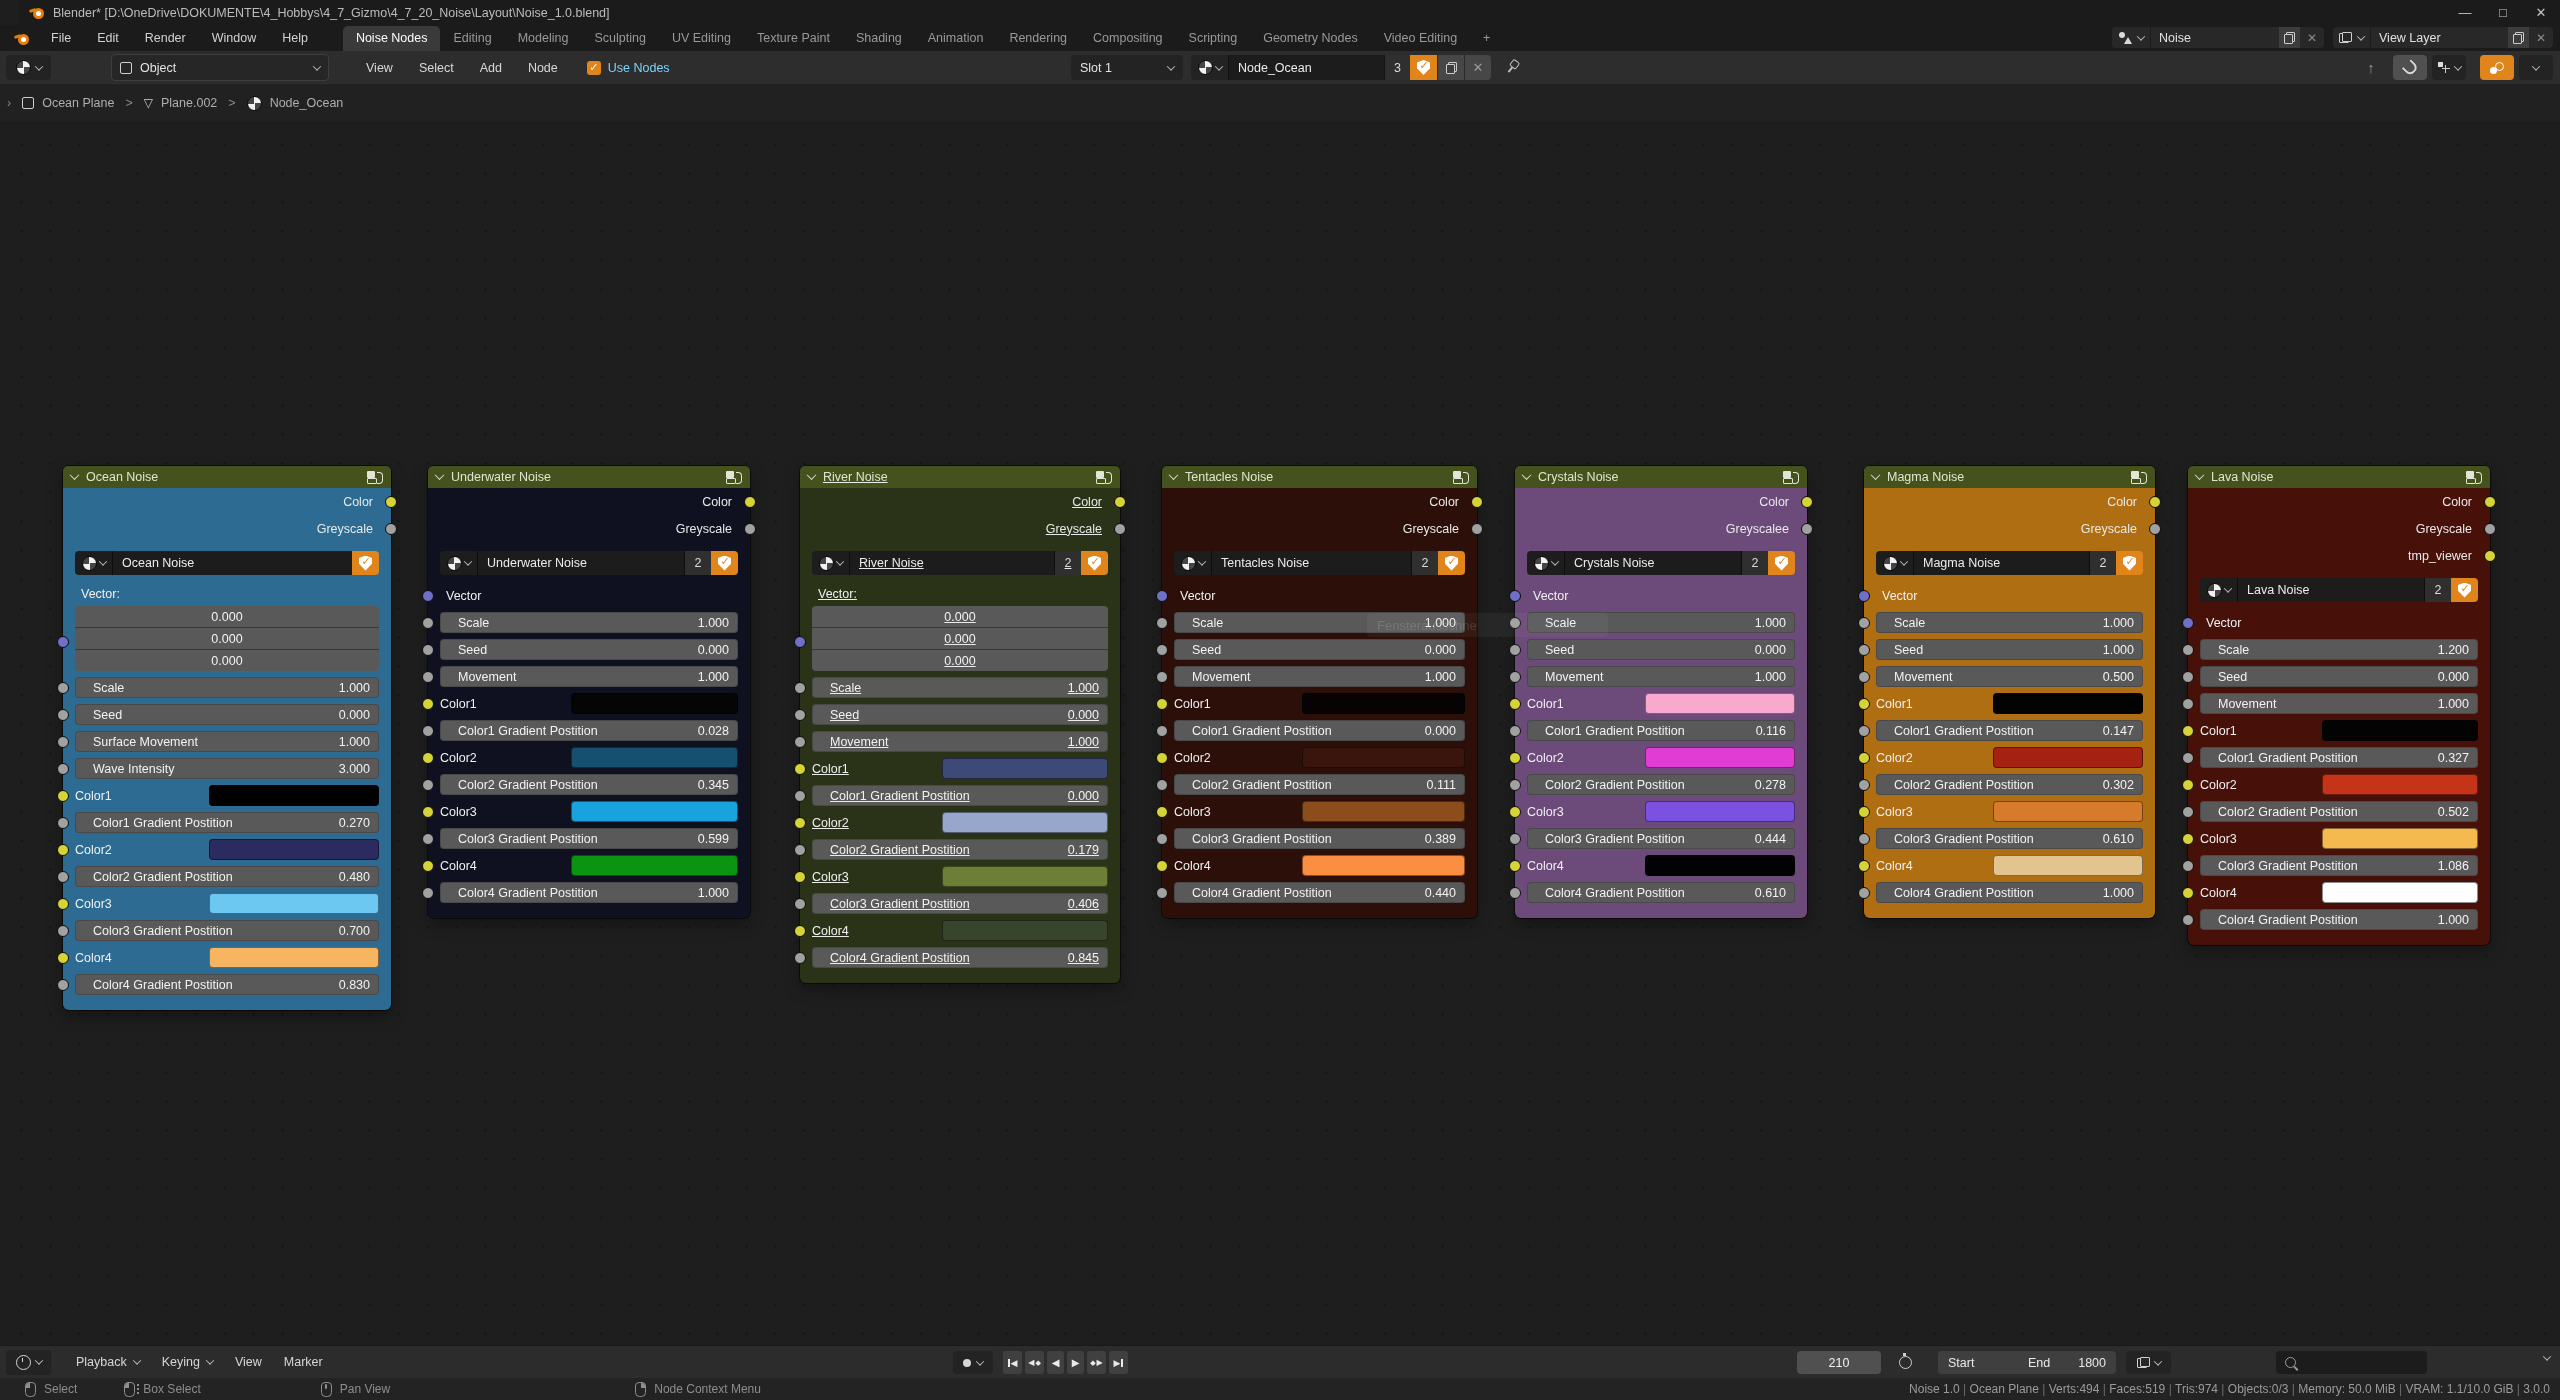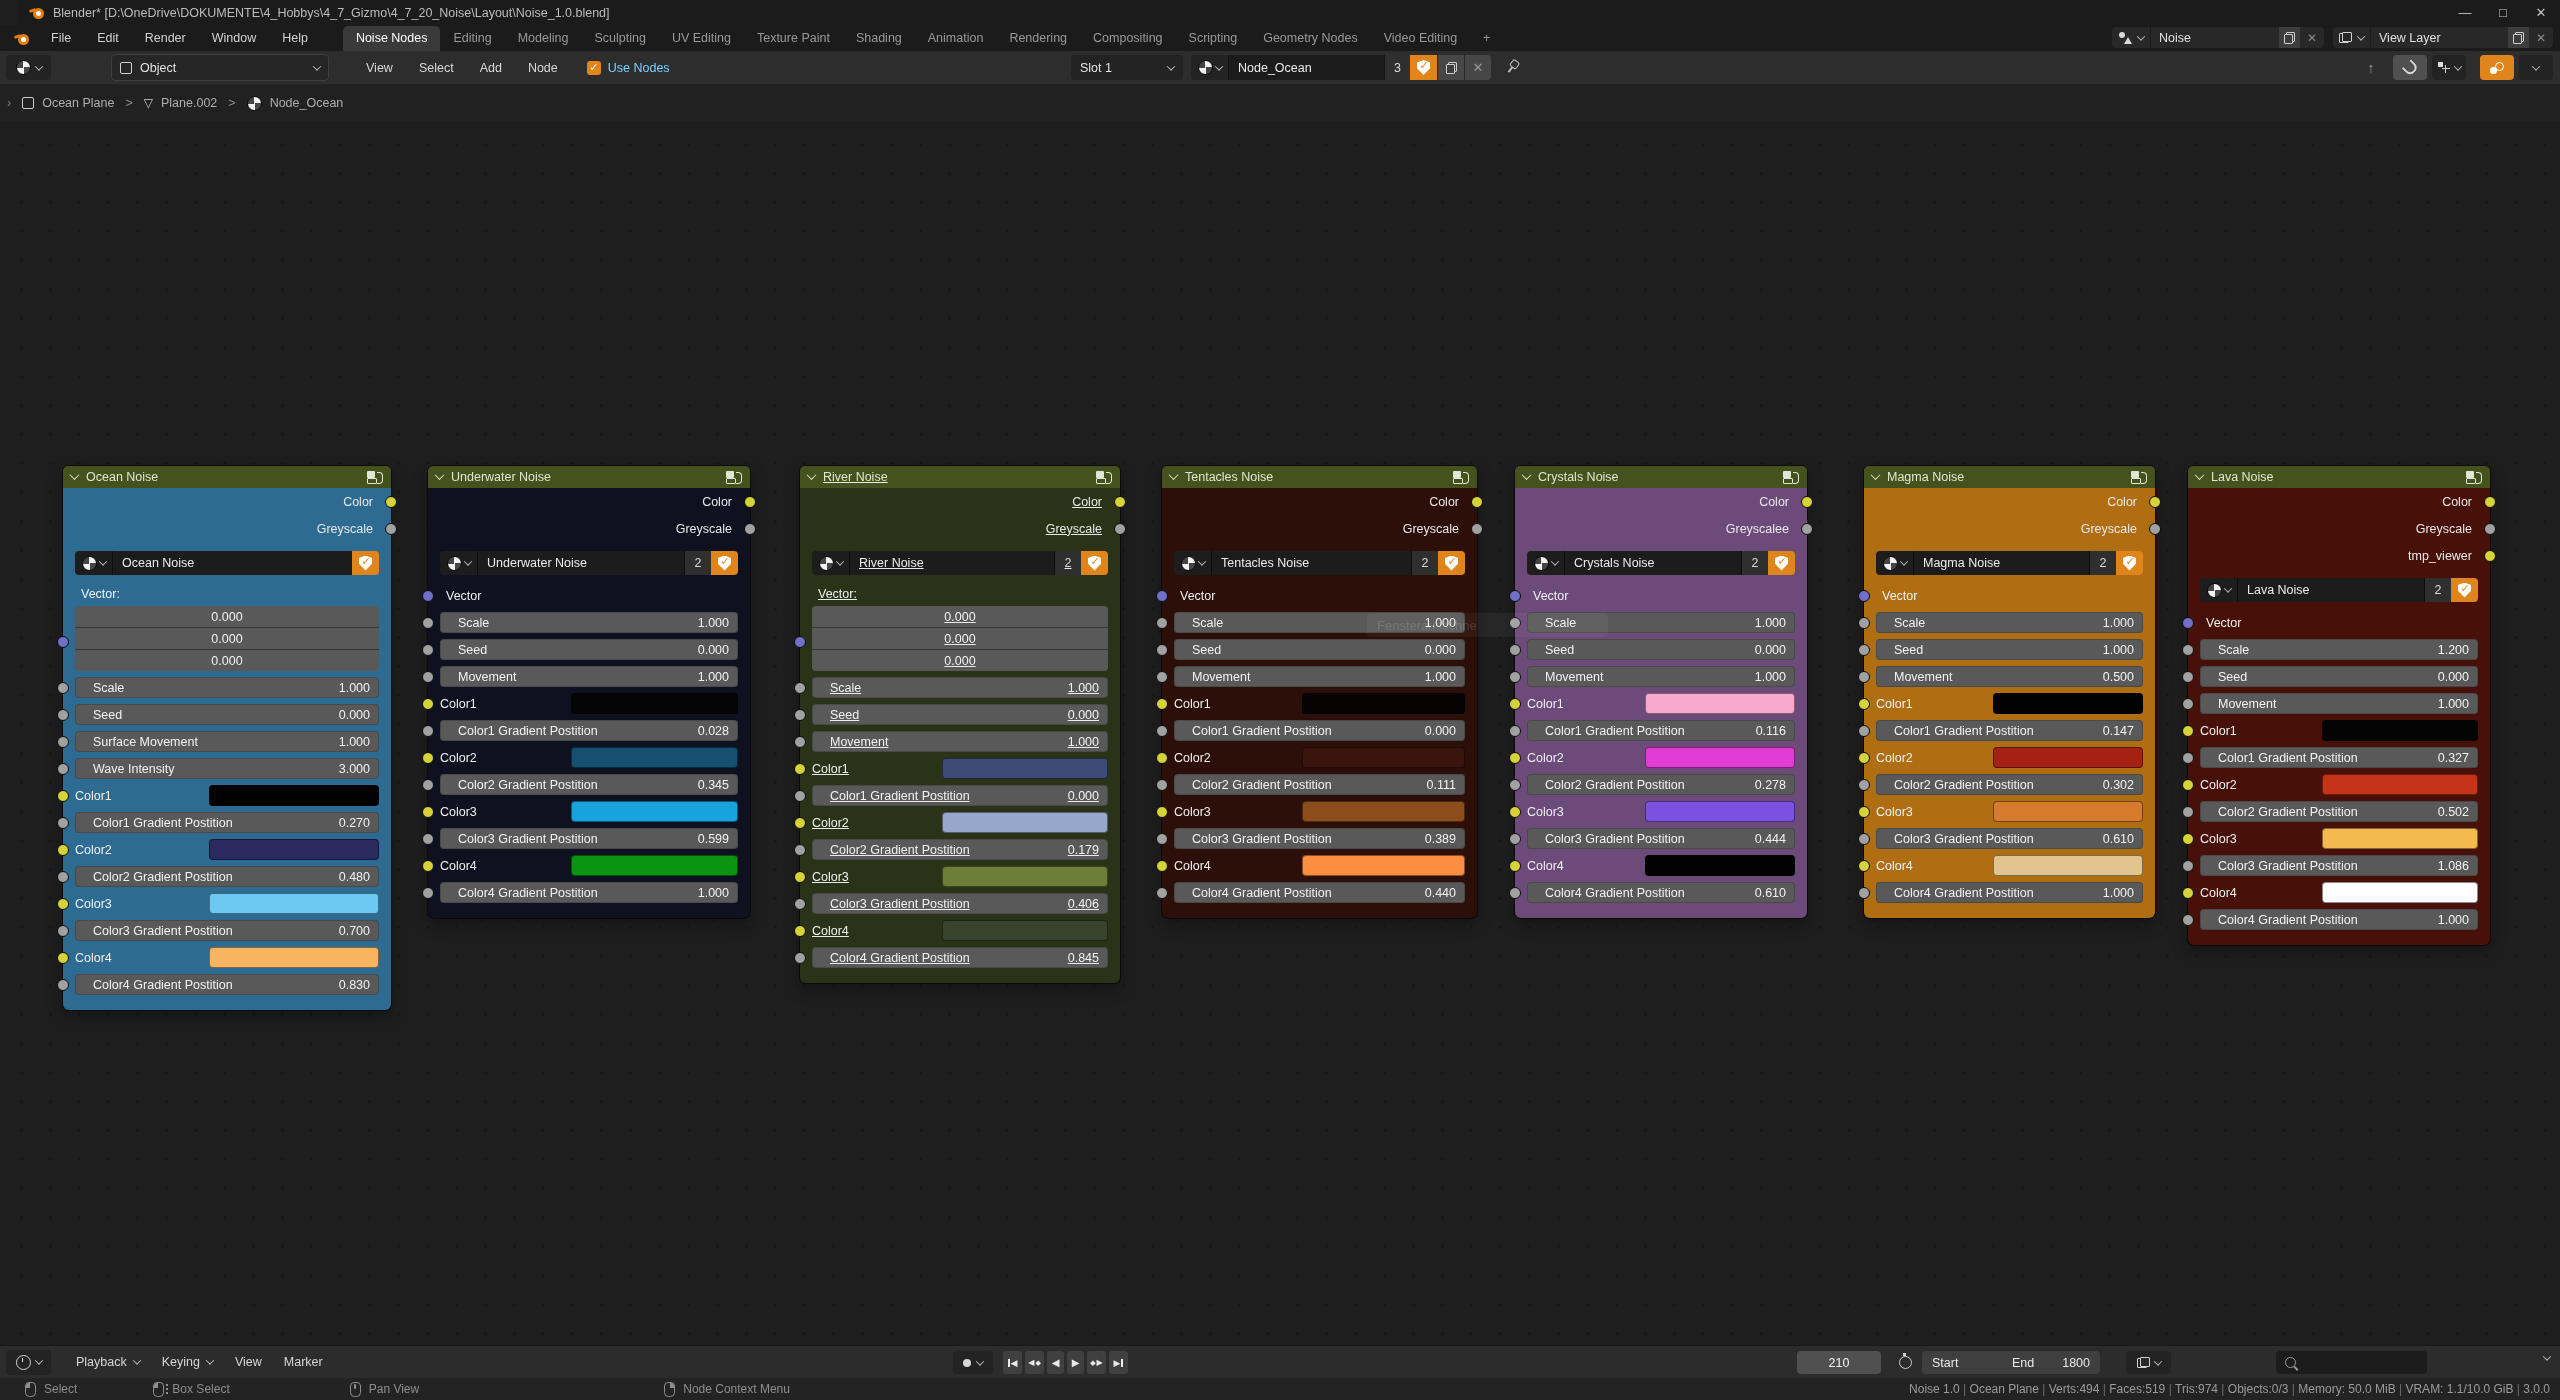--- a/index.html
+++ b/index.html
@@ -162,21 +162,21 @@
   .rec-btn{width:40px;height:23px;background:#232323;border-radius:4px;display:flex;align-items:center;justify-content:center;gap:6px;margin-right:7px;}
   .rec-dot{width:8px;height:8px;border-radius:50%;background:#d6d6d6;}
   .pb-btn{width:17px;height:23px;background:#404040;border-radius:3px;display:flex;align-items:center;
         justify-content:center;color:#eaeaea;font-size:8px;gap:1px;overflow:hidden;}
   .pb-btn.wide{width:19px;}
   .pb-bar{width:2px;height:8px;background:#eaeaea;flex:none;}
   .frame-field{position:absolute;left:1797px;top:5px;width:84px;height:23px;background:#505050;
         border-radius:4px;display:flex;align-items:center;justify-content:center;color:#f2f2f2;}
   .tl-ico{position:absolute;left:1892px;top:5px;width:26px;height:23px;display:flex;align-items:center;justify-content:center;}
   .range-field{position:absolute;top:5px;height:23px;background:#3f3f3f;border-radius:4px;
-        display:flex;align-items:center;justify-content:space-between;padding:0 10px;color:#e8e8e8;}
+        display:flex;align-items:center;justify-content:space-between;padding:0 10px;color:#e8e8e8;margin-left:16px;}
   .tl-switch{position:absolute;left:2126px;top:5px;width:45px;height:23px;background:#232323;border-radius:4px;
         display:flex;align-items:center;justify-content:center;gap:5px;}
   .search-field{position:absolute;left:2276px;top:5px;width:142px;height:23px;background:#1c1c1c;
         border-radius:4px;display:flex;align-items:center;padding-left:9px;}
   .tl-chev{position:absolute;right:10px;top:9px;}
   
   .statusbar{top:1378px;height:22px;background:#232323;display:flex;align-items:center;
         font-size:12px;color:#8d8d8d;}
   .hint{display:flex;align-items:center;}
   .stats{margin-left:auto;margin-right:10px;color:#9b9b9b;display:flex;gap:0;white-space:pre;}
@@ -1139,21 +1139,21 @@
     </span>
   <span class="tl-chev chev sm"></span>
 </div>
 
 <div class="bar statusbar">
   <span id="hints" style="display:flex;align-items:center">
       <span class="hint" style="margin-left: 25px;">
         <span class="mouse m-left"></span>
         <span>Select</span>
       </span>
-      <span class="hint" style="margin-left: 76px;">
+      <span class="hint" style="margin-left: 47px;">
         <span class="mouse m-left m-drag"></span>
         <span>Box Select</span>
       </span>
       <span class="hint" style="margin-left: 120px;">
         <span class="mouse m-mid"></span>
         <span>Pan View</span>
       </span>
       <span class="hint" style="margin-left: 245px;">
         <span class="mouse m-right"></span>
         <span>Node Context Menu</span>

